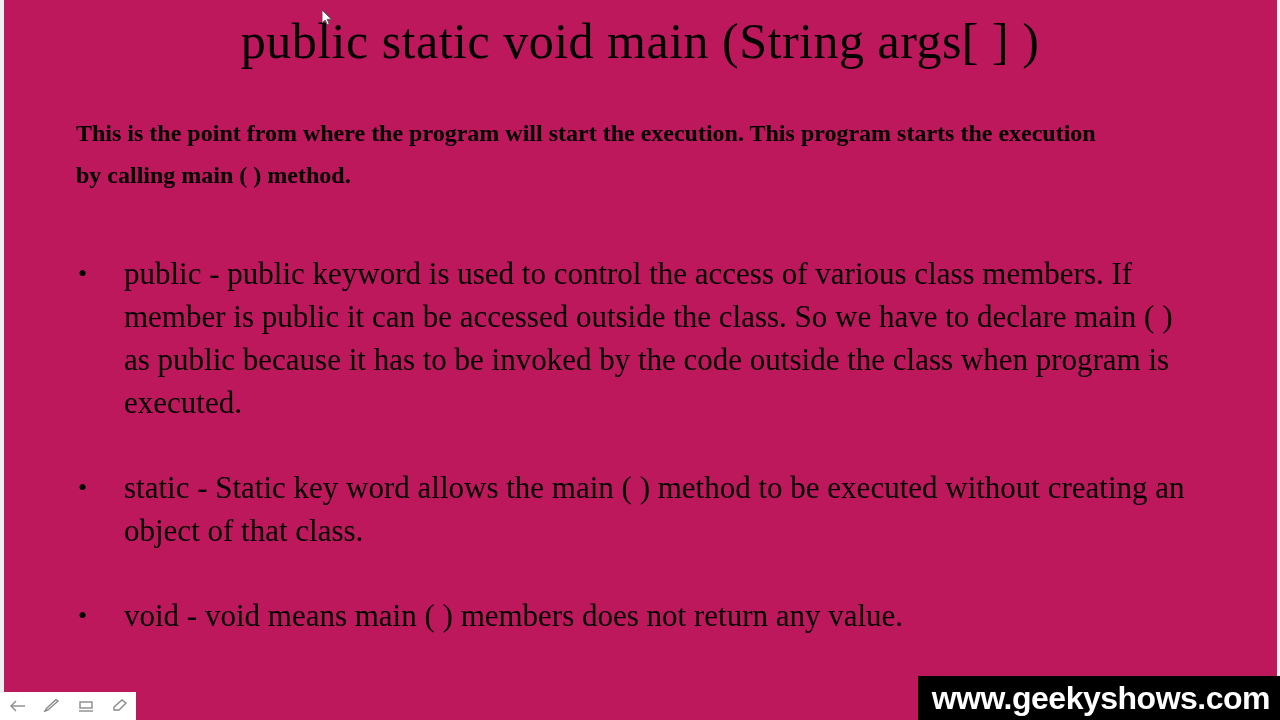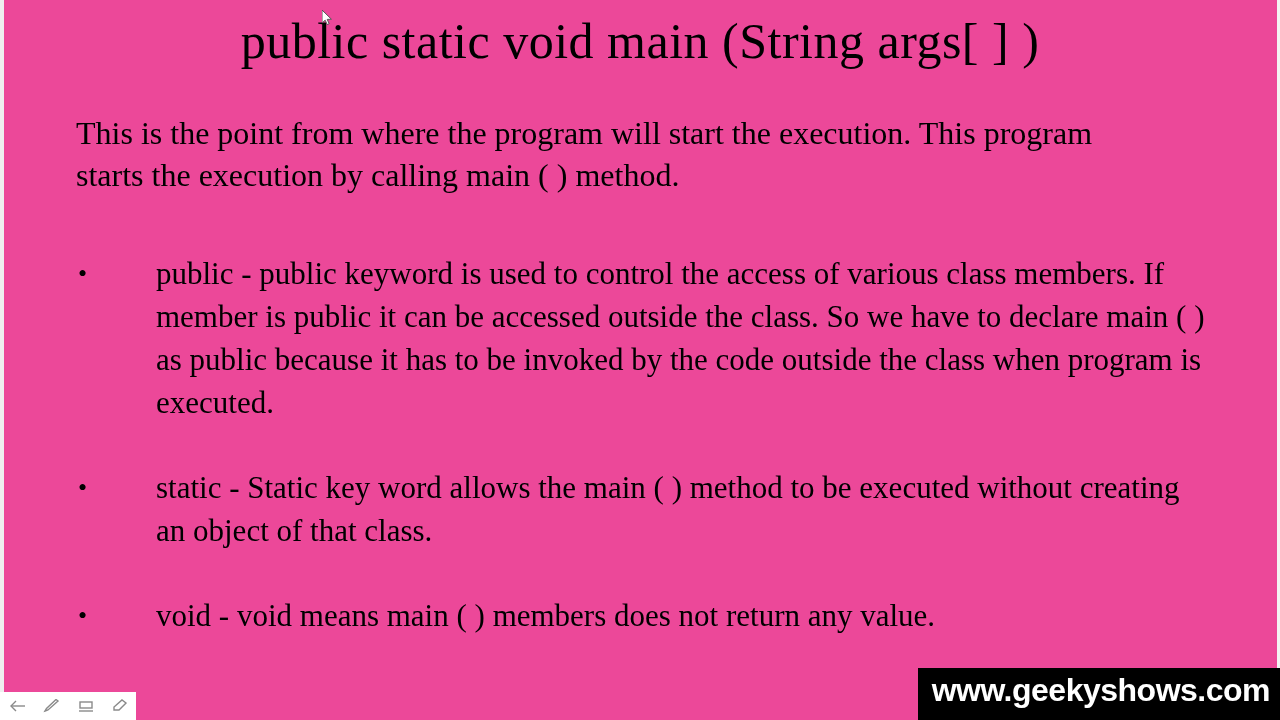--- a/index.html
+++ b/index.html
@@ -11,41 +11,42 @@
     width: 1280px;
     height: 720px;
     overflow: hidden;
     font-family: "Liberation Serif", serif;
     color: #000000;
     position: relative;
   }
   .slide {
     position: absolute;
     inset: 0;
-    background: #ec4899;
+    background: #be185d;
   }
   .title {
     position: absolute;
     top: 8px;
     left: 0;
     width: 1280px;
     text-align: center;
     font-size: 50px;
     line-height: 66px;
     letter-spacing: 0.5px;
     font-weight: 400;
     white-space: nowrap;
   }
   .intro {
     position: absolute;
     top: 112px;
     left: 76px;
     width: 1040px;
-    font-size: 32px;
+    font-size: 24px;
     line-height: 42px;
+    font-weight: bold;
   }
   .bullets {
     position: absolute;
     top: 252px;
     left: 76px;
     width: 1130px;
   }
   .bullet {
     position: relative;
     padding-left: 48px;
@@ -55,33 +56,32 @@
   }
   .bullet .dot {
     position: absolute;
     left: 2px;
     top: 0;
     font-size: 26px;
     line-height: 43px;
   }
   .bullet-text {
     display: block;
-    margin-left: 32px;
   }
   .watermark {
     position: absolute;
     right: 0;
     bottom: 0;
     background: #000000;
     color: #ffffff;
     font-family: "Liberation Sans", sans-serif;
     font-weight: bold;
     font-size: 32px;
     line-height: 44px;
-    padding: 0 10px 8px 14px;
+    padding: 0 10px 0 14px;
     letter-spacing: -0.5px;
     white-space: nowrap;
   }
   .toolbar {
     position: absolute;
     left: 0;
     bottom: 0;
     height: 28px;
     width: 128px;
     display: flex;

